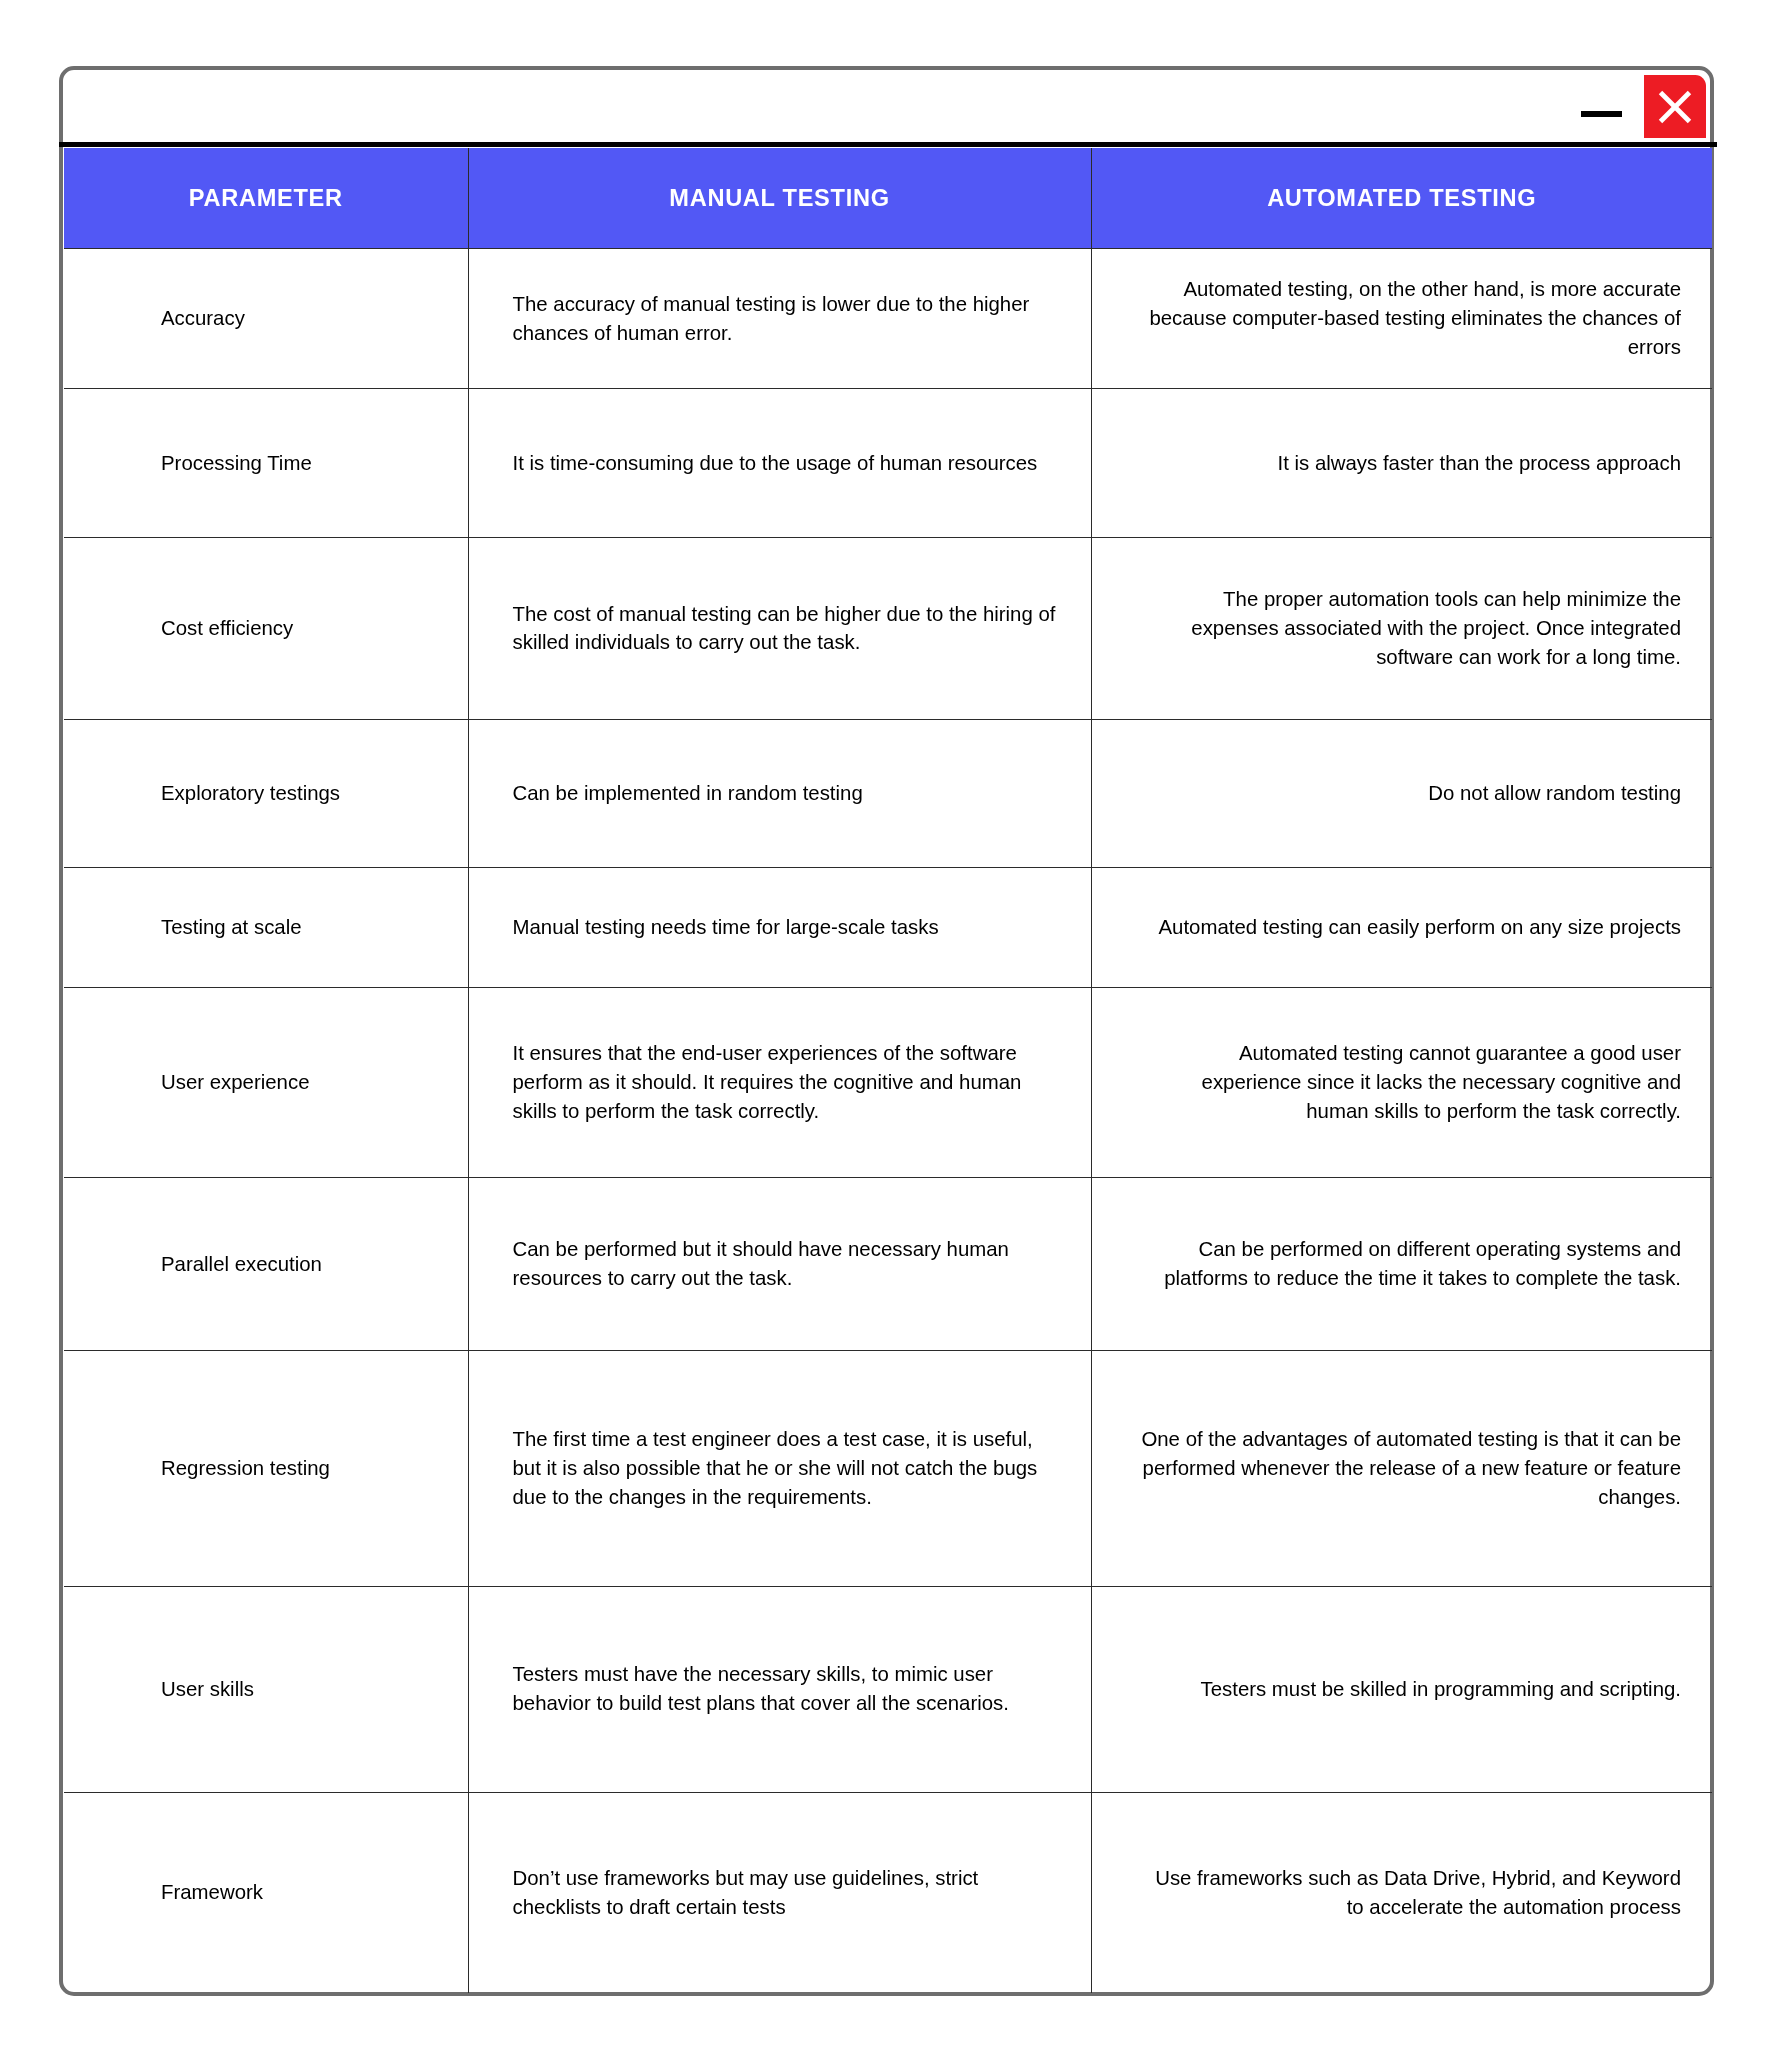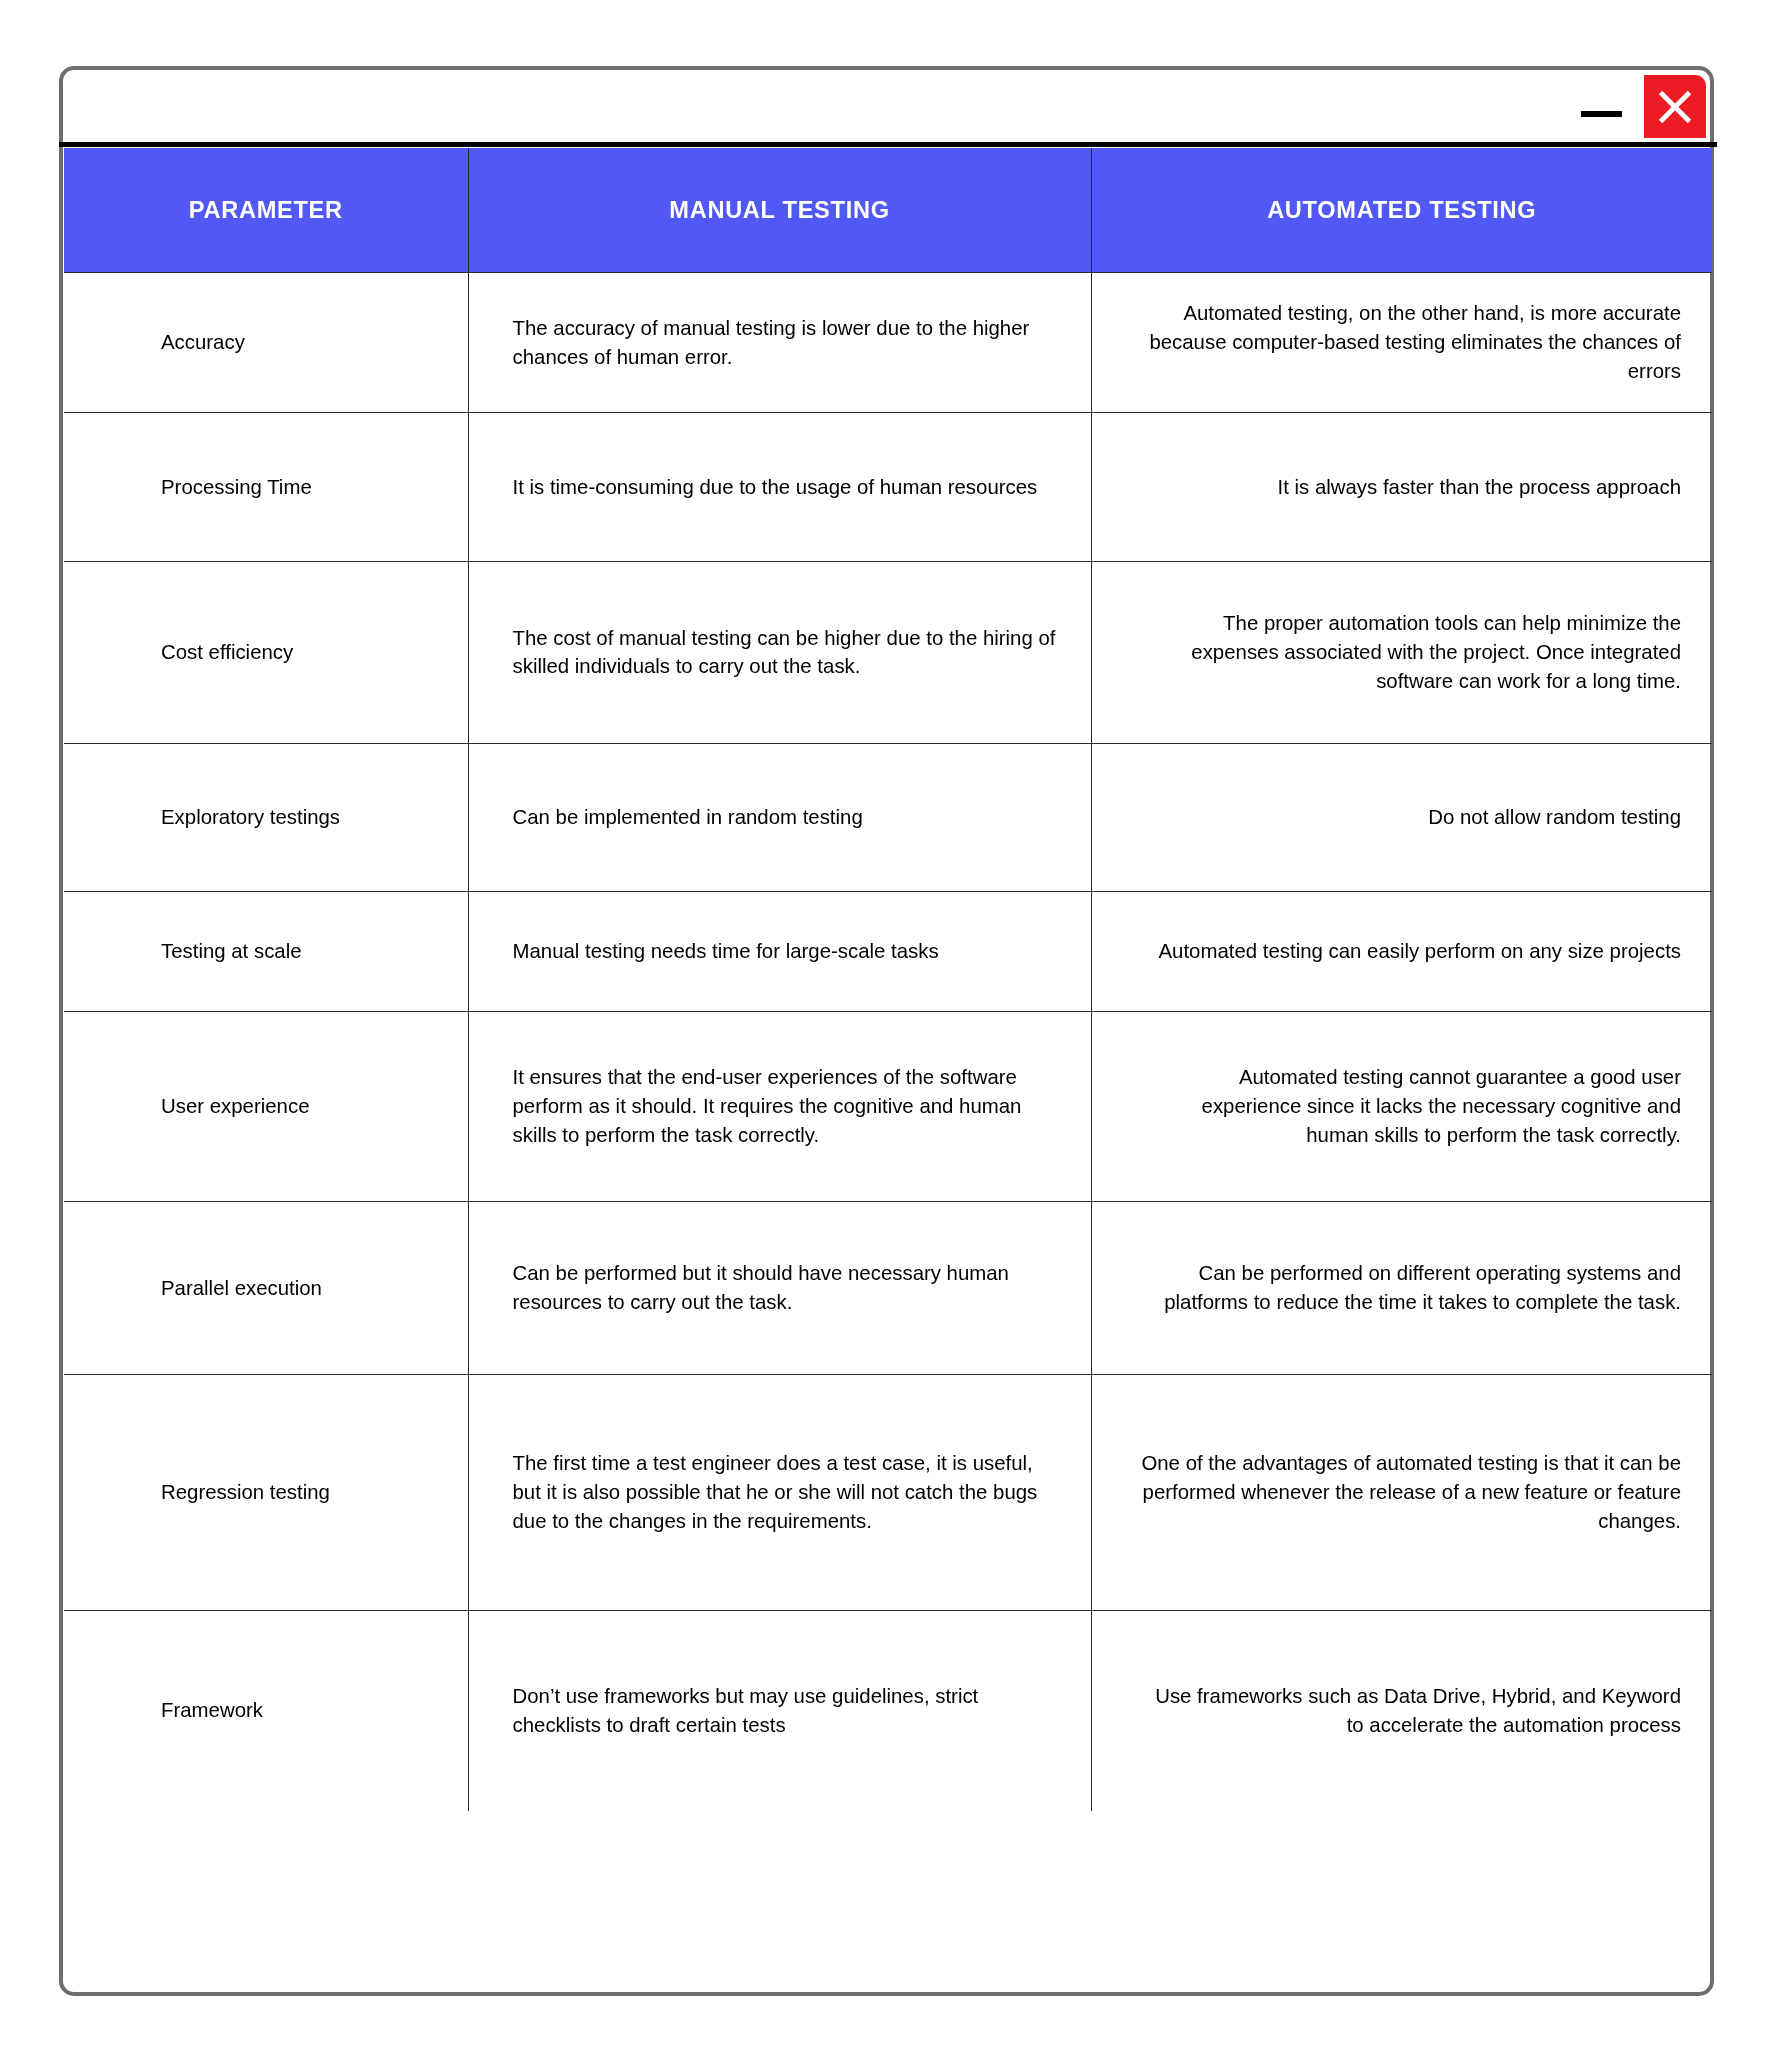--- a/index.html
+++ b/index.html
@@ -108,21 +108,21 @@
   .table thead th {
     background: #5258F5;
     color: #ffffff;
     height: 92px;
     font-size: 23.6px;
     font-weight: 700;
     letter-spacing: 0.7px;
     text-align: center;
     vertical-align: middle;
     border-right: 1.8px solid #2b2b2b;
-    padding: 16px;
+    padding: 4px;
   }
   .table thead th:last-child { border-right: none; }
 
   .table tbody td {
     border-top: 1.8px solid #2b2b2b;
     border-right: 1.8px solid #2b2b2b;
     vertical-align: middle;
     padding: 11.6px 0;
     font-size: 20.4px;
     line-height: 1.42;
@@ -229,20 +229,25 @@
       <tr data-row="6">
         <td class="cell-param">Parallel execution</td>
         <td class="cell-manual">Can be performed but it should have necessary human resources to carry out the task.</td>
         <td class="cell-auto">Can be performed on different operating systems and platforms to reduce the time it takes to complete the task.</td>
       </tr>
       <tr data-row="7">
         <td class="cell-param">Regression testing</td>
         <td class="cell-manual">The first time a test engineer does a test case, it is useful, but it is also possible that he or she will not catch the bugs due to the changes in the requirements.</td>
         <td class="cell-auto">One of the advantages of automated testing is that it can be performed whenever the release of a new feature or feature changes.</td>
       </tr>
+      <tr data-row="8">
+        <td class="cell-param">User skills</td>
+        <td class="cell-manual">Testers must have the necessary skills, to mimic user behavior to build test plans that cover all the scenarios.</td>
+        <td class="cell-auto">Testers must be skilled in programming and scripting.</td>
+      </tr>
       <tr data-row="9">
         <td class="cell-param">Framework</td>
         <td class="cell-manual">Don’t use frameworks but may use guidelines, strict checklists to draft certain tests</td>
         <td class="cell-auto">Use frameworks such as Data Drive, Hybrid, and Keyword to accelerate the automation process</td>
       </tr>
     </tbody>
   </table>
 
 </div>
 

